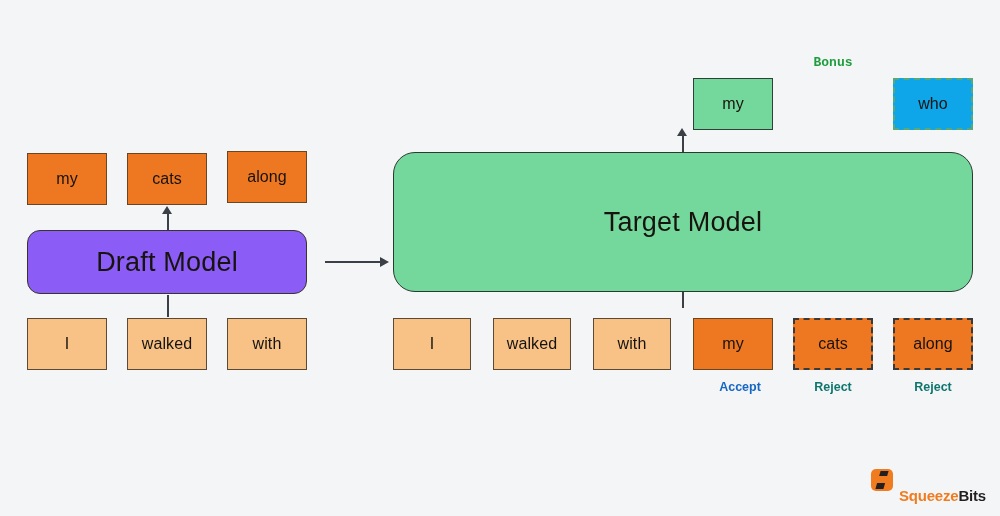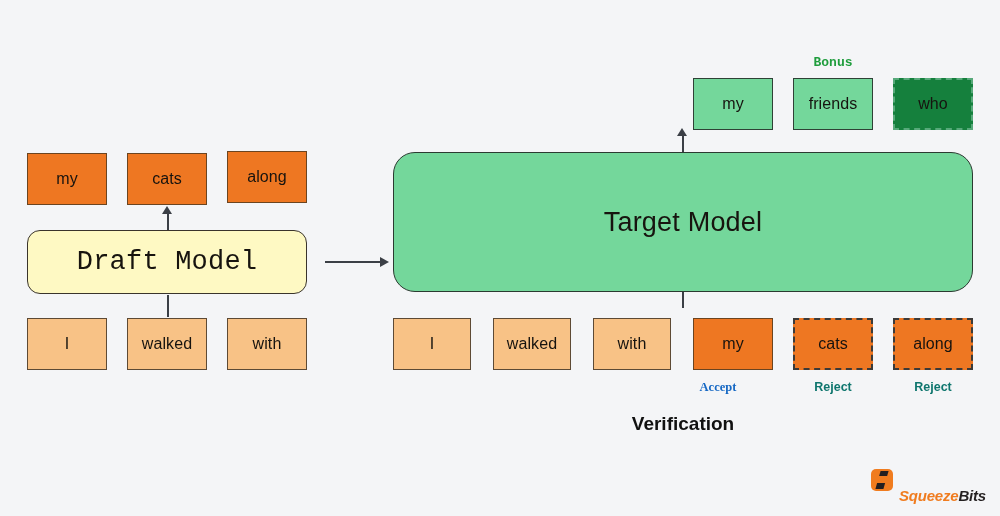--- a/index.html
+++ b/index.html
@@ -40,38 +40,37 @@
   }
   .tok-draft-out-dashed {
     background: #ee7722;
     border: 2.2px dashed #3c3a38;
   }
   .tok-green {
     background: #74d79b;
     border: 1.8px solid #2f4136;
   }
   .tok-green-dashed {
-    background: #15803d;
+    background: #0ea5e9;
     border: 2.2px dashed #57a97a;
   }
   .model-box {
     position: absolute;
     box-sizing: border-box;
     display: flex;
     align-items: center;
     justify-content: center;
     font-size: 27px;
     color: #17140f;
     letter-spacing: 0.2px;
   }
   .draft-model {
-    background: #fef9c3;
+    background: #8b5cf6;
     border: 1.7px solid #3a342c;
     border-radius: 13px;
-    font-family: Liberation Mono, monospace;
   }
   .target-model {
     background: #74d79b;
     border: 1.8px solid #2b3a31;
     border-radius: 22px;
   }
   .caption {
     position: absolute;
     font-size: 19px;
     font-weight: bold;
@@ -160,21 +159,20 @@
     left: 2px;
     top: 7px;
     width: 18px;
     height: 7px;
     background: #f07c1f;
     border-radius: 2px;
   }
   #logo .word {
     font-size: 15px;
     font-weight: bold;
-    font-style: italic;
     letter-spacing: -0.2px;
     margin-top: 31px;
   }
   #logo .w-squeeze { color: #f07c1f; }
   #logo .w-bits { color: #231f20; }
 </style>
 </head>
 <body>
 
 <div id="canvas">
@@ -194,41 +192,39 @@
   <div class="token tok-draft-in" style="left:127px; top:318px; width:80px; height:52px;">walked</div>
   <div class="token tok-draft-in" style="left:227px; top:318px; width:80px; height:52px;">with</div>
 
 
   <div class="arrow-h-line" style="left:325px; top:261px; width:56px;"></div>
   <div class="arrow-head-right" style="left:380px; top:257px;"></div>
 
   <div class="bonus-label" style="left:793px; top:55px; width:80px;">Bonus</div>
 
   <div class="token tok-green" style="left:693px; top:78px; width:80px; height:52px;">my</div>
-  <div class="token tok-green" style="left:793px; top:78px; width:80px; height:52px;">friends</div>
   <div class="token tok-green-dashed" style="left:893px; top:78px; width:80px; height:52px;">who</div>
 
   <div class="arrow-v" style="left:682px; top:135px; height:18px;"></div>
   <div class="arrow-head-up" style="left:677px; top:128px;"></div>
 
   <div class="model-box target-model" style="left:393px; top:152px; width:580px; height:140px;">Target Model</div>
 
   <div class="line-plain" style="left:682px; top:292px; height:16px;"></div>
 
   <div class="token tok-draft-in" style="left:393px; top:318px; width:78px; height:52px;">I</div>
   <div class="token tok-draft-in" style="left:493px; top:318px; width:78px; height:52px;">walked</div>
   <div class="token tok-draft-in" style="left:593px; top:318px; width:78px; height:52px;">with</div>
   <div class="token tok-draft-out" style="left:693px; top:318px; width:80px; height:52px;">my</div>
   <div class="token tok-draft-out-dashed" style="left:793px; top:318px; width:80px; height:52px;">cats</div>
   <div class="token tok-draft-out-dashed" style="left:893px; top:318px; width:80px; height:52px;">along</div>
 
-  <div class="verdict accept" style="left:678px; top:380px; width:80px;font-family:Liberation Serif, serif;">Accept</div>
+  <div class="verdict accept" style="left:700px; top:380px; width:80px;">Accept</div>
   <div class="verdict reject" style="left:793px; top:380px; width:80px;">Reject</div>
   <div class="verdict reject" style="left:893px; top:380px; width:80px;">Reject</div>
 
-  <div class="caption" style="left:543px; top:413px; width:280px;">Verification</div>
 
   <div id="logo">
     <span class="mark"></span>
     <span class="word"><span class="w-squeeze">Squeeze</span><span class="w-bits">Bits</span></span>
   </div>
 
 </div>
 
 </body></html>

